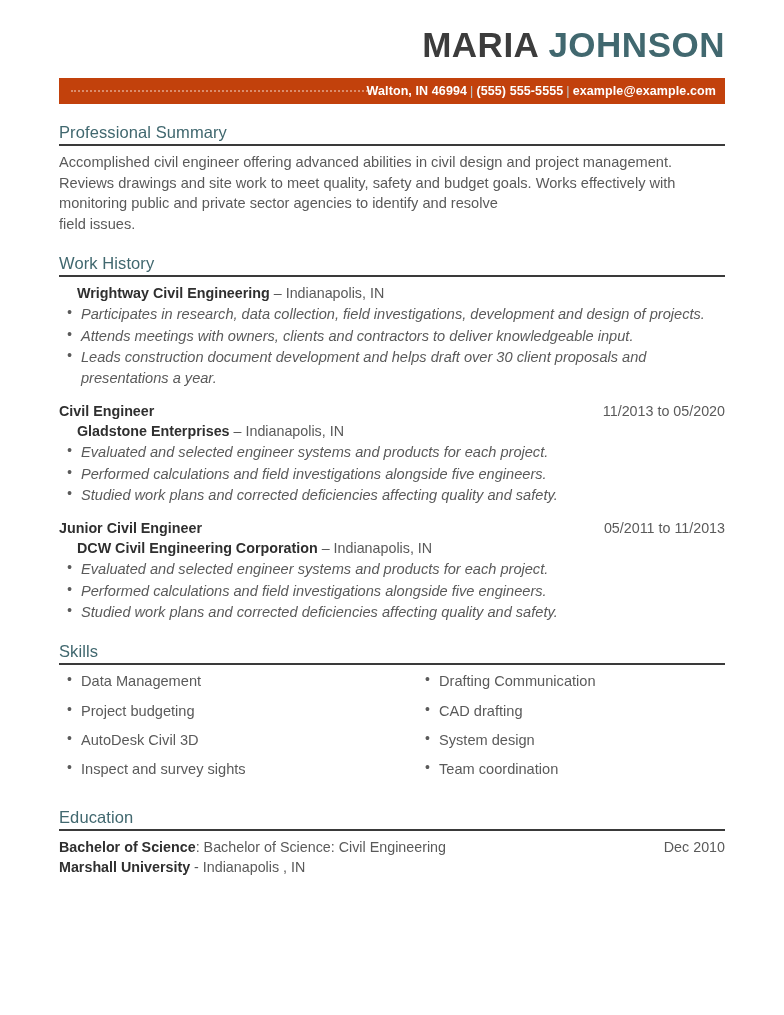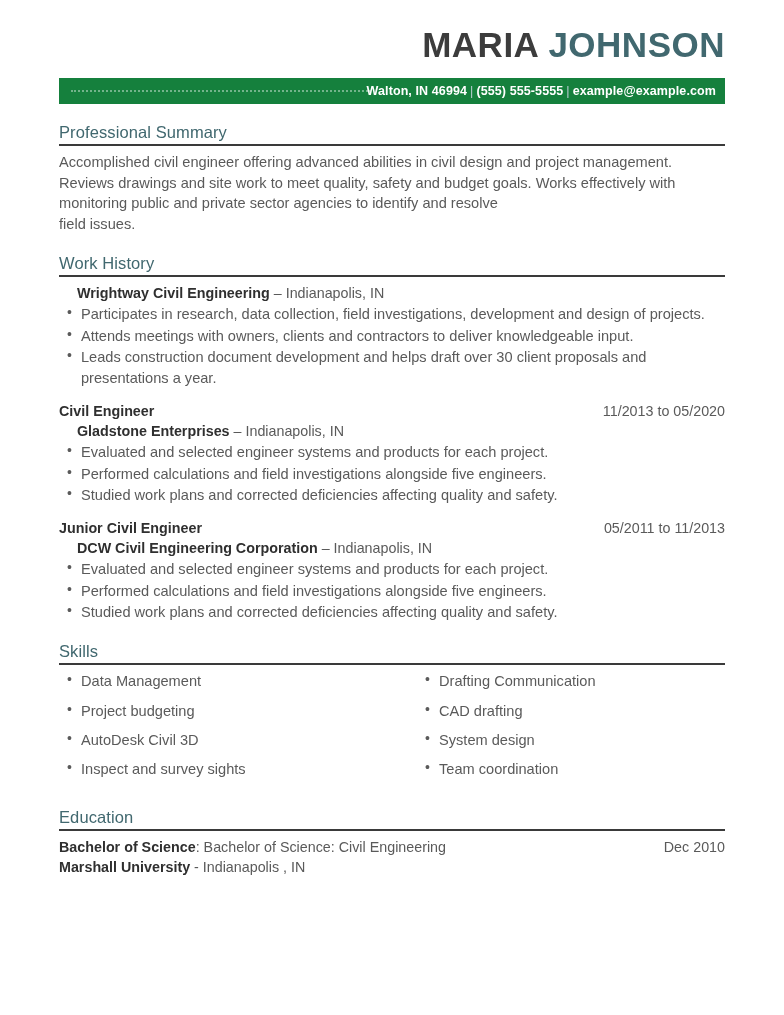--- a/index.html
+++ b/index.html
@@ -39,21 +39,21 @@
     font-size: 35px;
     font-weight: bold;
     letter-spacing: 0.5px;
     color: #41686f;
     margin-left: 9px;
   }
 
   .contact-bar {
     margin-top: 16px;
     height: 26px;
-    background: #15803d;
+    background: #c2410c;
     display: flex;
     align-items: center;
     justify-content: flex-end;
     padding: 0 9px 0 10px;
     box-sizing: border-box;
     position: relative;
     overflow: hidden;
   }
   .contact-dots {
     position: absolute;
@@ -131,20 +131,21 @@
   }
   .job-company b {
     color: #2f2f2f;
     font-weight: bold;
   }
 
   ul.bullets {
     list-style: none;
     margin: 1px 0 0 0;
     padding: 0;
+    font-style: italic;
   }
   ul.bullets li {
     position: relative;
     padding-left: 22px;
     font-size: 14.6px;
     line-height: 1.42;
     color: #5a5a5a;
     margin-top: 1px;
   }
   ul.bullets li::before {

